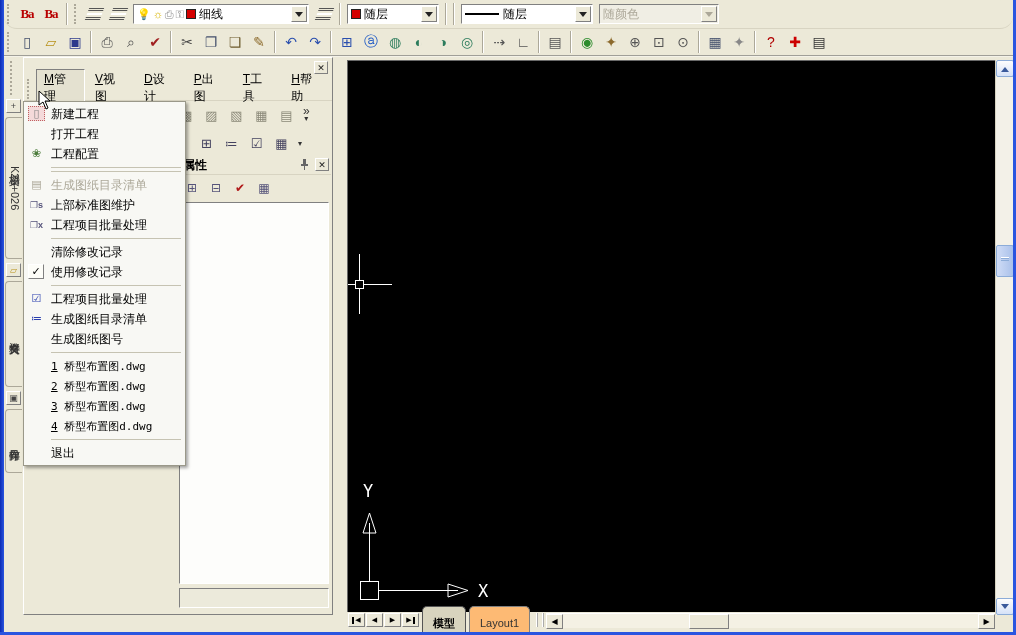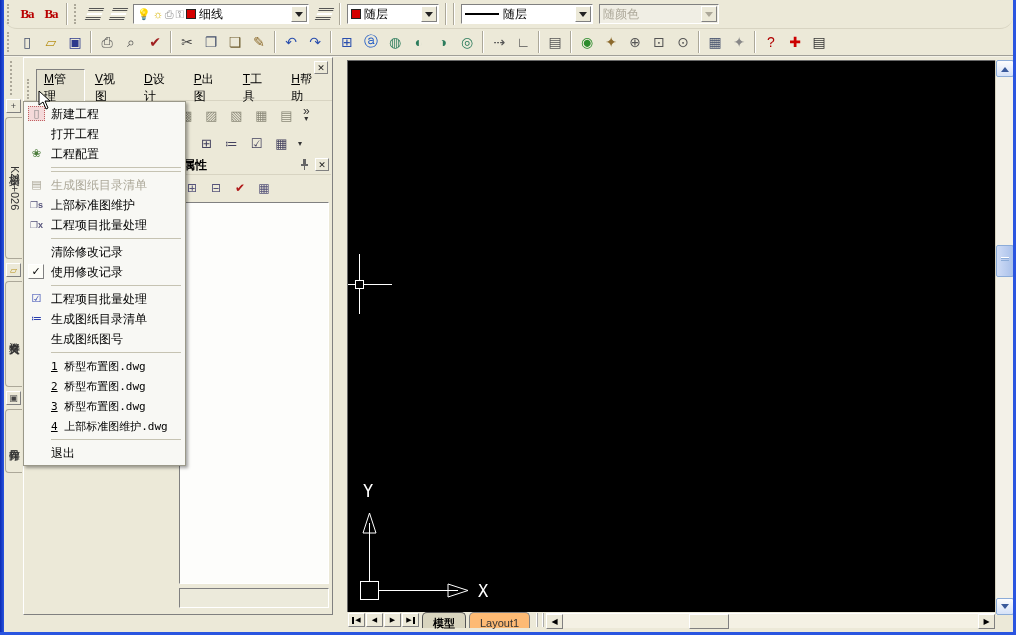--- a/index.html
+++ b/index.html
@@ -74,21 +74,21 @@
   .mono { font-family:"DejaVu Sans Mono",monospace; font-size:11px; }
 
   
   #canvas { position:absolute; left:347px; top:60px; width:648px; height:552px; background:#000; border-top:1px solid #696969; border-left:1px solid #696969; }
   #canvas svg { position:absolute; left:0; top:0; }
 
   
   #tabbar { position:absolute; left:347px; top:612px; width:648px; height:16px; background:#ece9d8; display:flex; align-items:center; }
   .navbtn { width:17px; height:14px; margin-left:1px; background:#ece9d8; border:1px solid; border-color:#fff #808080 #808080 #fff; display:flex; align-items:center; justify-content:center; font-size:7px; color:#000; gap:1px; }
   .navbar { width:2px; height:7px; background:#000; }
-  .dtab { height:16px; padding:5px 10px 0 10px; border:1px solid #808080; border-bottom:none; border-radius:5px 5px 0 0; margin-left:3px; font-size:11px; display:flex; align-items:center; }
+  .dtab { height:28px; padding:5px 10px 0 10px; border:1px solid #808080; border-bottom:none; border-radius:5px 5px 0 0; margin-left:3px; font-size:11px; display:flex; align-items:center; }
   .dtab.active { background:#d8d4be; font-weight:bold; color:#000; border-color:#555; }
   .dtab.inactive { background:#fdba74; color:#333; }
   .tsplit { width:8px; height:14px; margin-left:6px; border-left:2px ridge #fff; border-right:2px ridge #fff; }
   
   #hscroll { flex:1; height:15px; margin-left:2px; background:#f4f1e4; position:relative; border-top:1px solid #fff; }
   .harrow { position:absolute; top:0; width:17px; height:15px; background:#ece9d8; border:1px solid; border-color:#fff #808080 #808080 #fff; display:flex; align-items:center; justify-content:center; font-size:8px; color:#000; }
   #hthumb { position:absolute; top:0; left:143px; width:40px; height:15px; background:#ece9d8; border:1px solid; border-color:#fff #808080 #808080 #fff; }
 
   
   #vscroll { position:absolute; left:995px; top:60px; width:18px; height:555px; background:#f3f1e8; border-left:1px solid #d8d4c2; }
@@ -325,21 +325,21 @@
     <span class="micon" style="color:#2a3fae">≔</span>
     <span>生成图纸目录清单</span>
   </div>
   <div class="menuitem">
       <span>生成图纸图号</span>
     </div>
   <div class="msep"></div>
   <div class="menuitem mono"><span class="mn">1</span>&nbsp;<span>桥型布置图.dwg</span></div>
   <div class="menuitem mono"><span class="mn">2</span>&nbsp;<span>桥型布置图.dwg</span></div>
   <div class="menuitem mono"><span class="mn">3</span>&nbsp;<span>桥型布置图.dwg</span></div>
-  <div class="menuitem mono"><span class="mn">4</span>&nbsp;<span>上部标准图维护.dwg</span></div>
+  <div class="menuitem mono"><span class="mn">4</span>&nbsp;<span>桥型布置图d.dwg</span></div>
   <div class="msep"></div>
   <div class="menuitem">
       <span>退出</span>
     </div>
 </div>
 
 <div id="canvas">
   <svg width="648" height="552" viewBox="0 0 648 552">
 
     <g stroke="#fff" stroke-width="1" fill="none">

